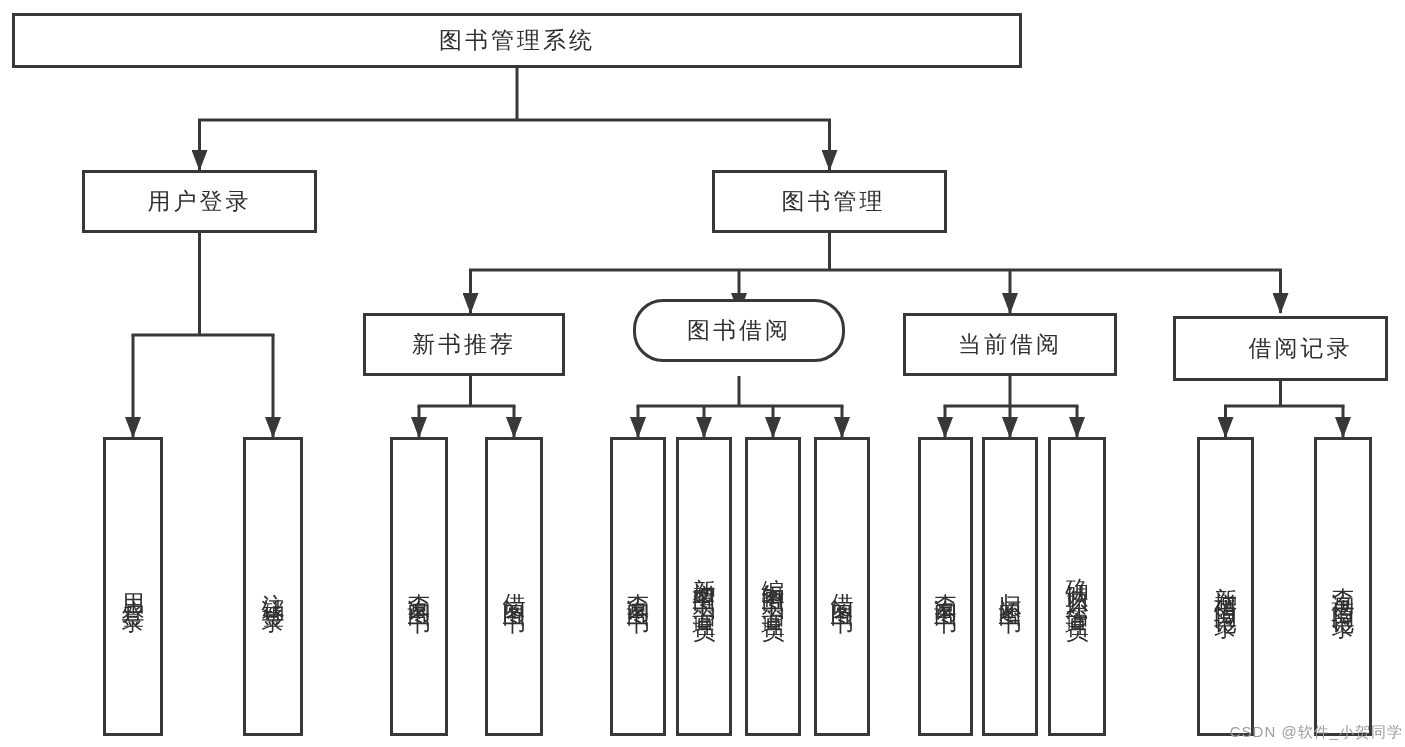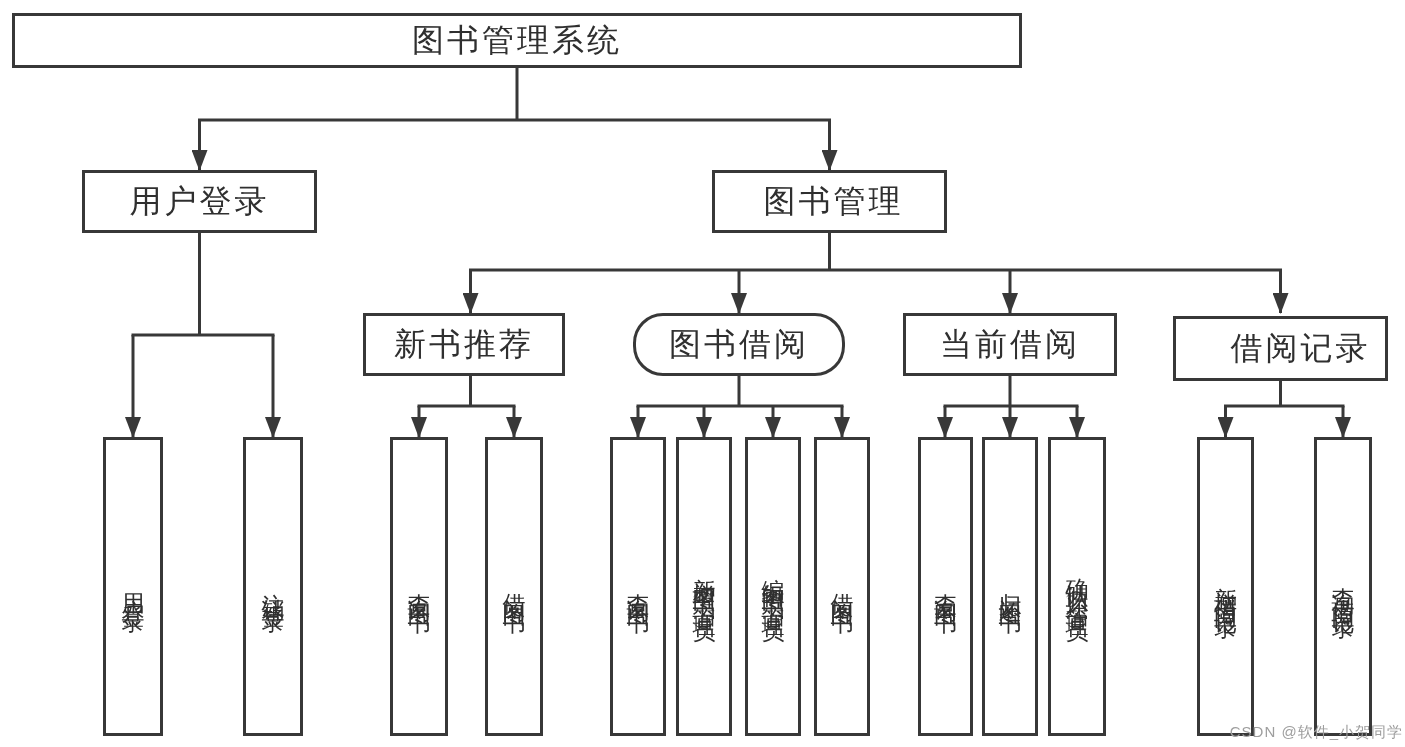--- a/index.html
+++ b/index.html
@@ -22,21 +22,21 @@
   .arrowhead{fill:var(--line);}
   .node{
     position:absolute;
     box-sizing:border-box;
     background:var(--background);
     border:3px solid var(--border);
     display:flex;align-items:center;justify-content:center;
     color:var(--text);
     z-index:1;
   }
-  .hbox{font-size:32px;letter-spacing:3px;}
+  .hbox{font-size:23px;letter-spacing:3px;}
   .vbox{font-size:23px;}
   .vbox .vtext{
     writing-mode:vertical-rl;
     letter-spacing:6px;
     line-height:1;
     text-align:center;
   }
   .watermark{
     position:absolute;
     right:2px;bottom:5px;
@@ -100,21 +100,21 @@
   <div class="node hbox" style="left:82px;top:170px;width:235px;height:63px;">
     <span>用户登录</span>
   </div>
   <div class="node hbox" style="left:712px;top:170px;width:235px;height:63px;padding-left:8px;">
     <span>图书管理</span>
   </div>
 
   <div class="node hbox" style="left:363px;top:313px;width:202px;height:63px;">
     <span>新书推荐</span>
   </div>
-  <div class="node hbox" style="left:633px;top:313px;width:212px;height:63px;border-radius:30px;">
+  <div class="node hbox" style="left:633px;top:299px;width:212px;height:63px;border-radius:30px;">
     <span>图书借阅</span>
   </div>
   <div class="node hbox" style="left:903px;top:313px;width:214px;height:63px;">
     <span>当前借阅</span>
   </div>
   <div class="node hbox" style="left:1173px;top:316px;width:215px;height:65px;padding-left:40px;">
     <span>借阅记录</span>
   </div>
 
   <div class="node vbox" style="left:103px;top:437px;width:60px;height:299px;">

